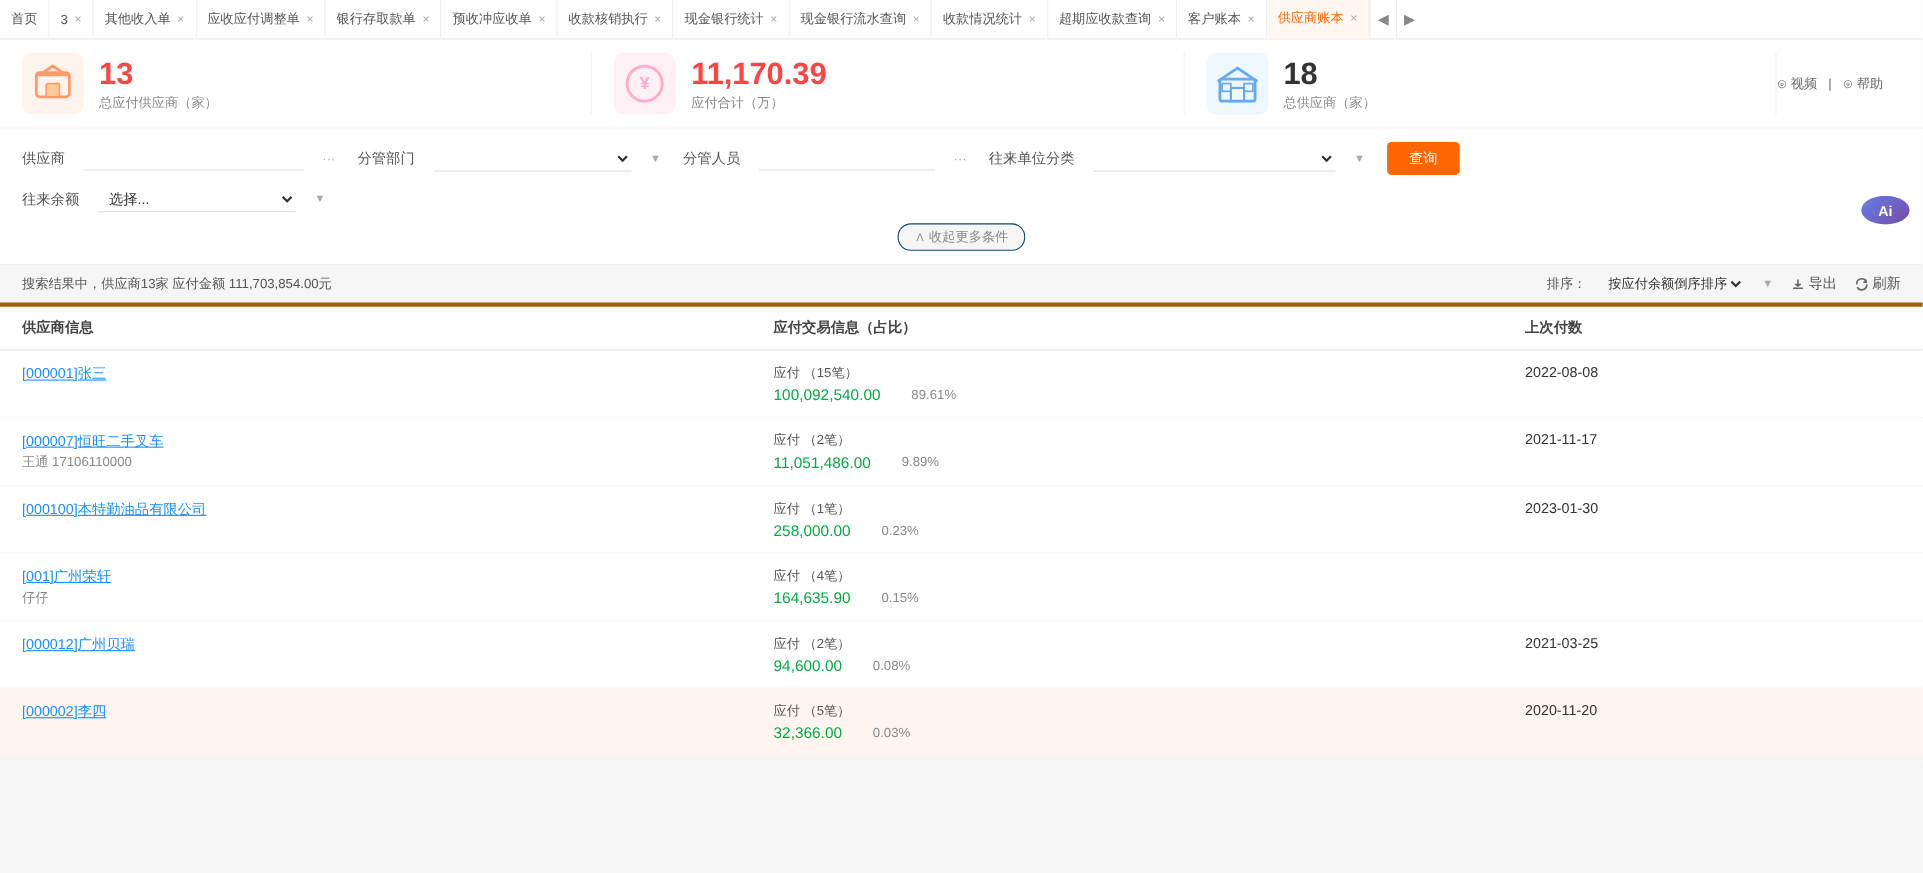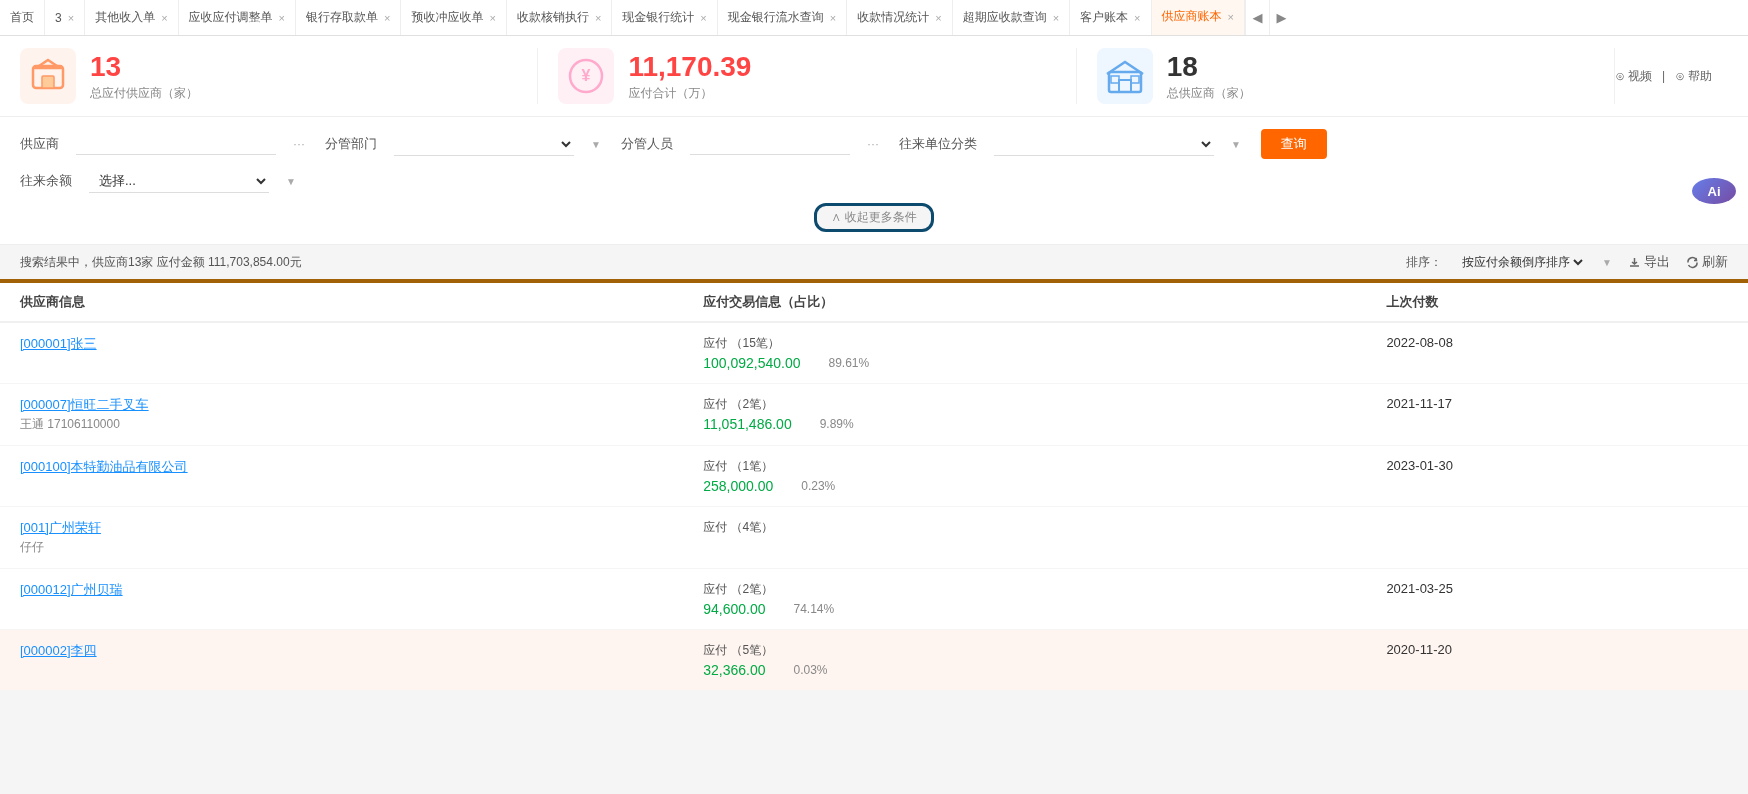--- a/index.html
+++ b/index.html
@@ -58,21 +58,21 @@
       font-size: 13px; width: 180px; color: #333; background: transparent; cursor: pointer;
     }
     .filter-select-wide { width: 220px; }
     .dropdown-arrow { color: #aaa; font-size: 10px; }
     .query-btn {
       background: #ff6600; color: #fff; border: none; border-radius: 4px;
       padding: 6px 20px; font-size: 13px; cursor: pointer; white-space: nowrap;
     }
     .collapse-btn {
       display: flex; align-items: center; gap: 4px; margin: 0 auto; cursor: pointer;
-      color: #888; font-size: 12px; background: #f5f5f5; border: 3px solid #0c4a6e;
+      color: #888; font-size: 12px; background: #f5f5f5; border: 1px solid #0c4a6e;
       border-radius: 12px; padding: 3px 14px;
     }
     .filter-row2 { display: flex; align-items: center; gap: 20px; }
 
     
     .result-bar {
       display: flex; align-items: center; justify-content: space-between;
       padding: 8px 20px; background: #f5f5f5; border-bottom: 4px solid #a16207;
       font-size: 12px; color: #555;
     }
@@ -350,35 +350,39 @@
     </div>
   </div>
 
   <div class="table-row">
     <div>
       <a class="supplier-link">[001]广州荣轩</a>
       <div class="supplier-sub">仔仔</div>
     </div>
     <div>
       <div class="tx-label">应付 （4笔）</div>
+      <div class="tx-row">
+        <a class="tx-amount">164,635.90</a>
+        <span class="tx-percent">0.15%</span>
+      </div>
     </div>
     <div>
       <span class="last-pay"></span>
     </div>
   </div>
 
   <div class="table-row">
     <div>
       <a class="supplier-link">[000012]广州贝瑞</a>
     </div>
     <div>
       <div class="tx-label">应付 （2笔）</div>
       <div class="tx-row">
         <a class="tx-amount">94,600.00</a>
-        <span class="tx-percent">74.14%</span>
+        <span class="tx-percent">0.08%</span>
       </div>
     </div>
     <div>
       <span class="last-pay">2021-03-25</span>
     </div>
   </div>
 
   <div class="table-row highlighted">
     <div>
       <a class="supplier-link">[000002]李四</a>

